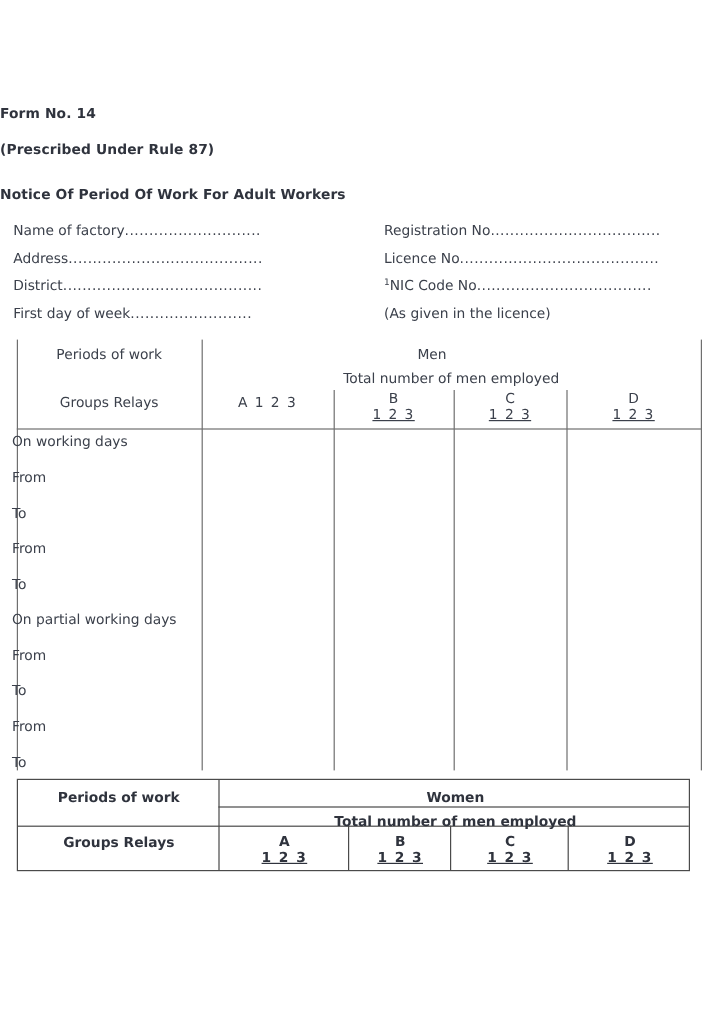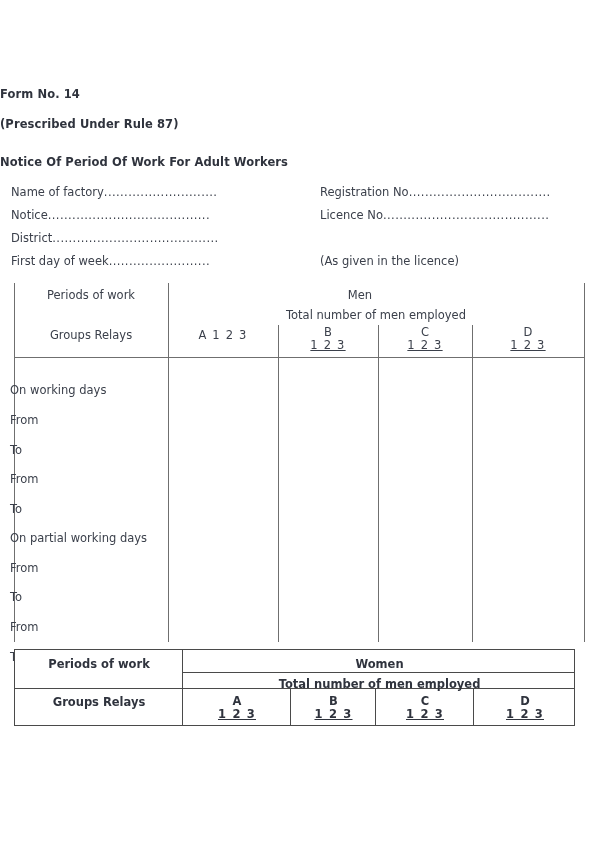--- a/index.html
+++ b/index.html
@@ -102,21 +102,20 @@
   .grp-nums   { display: block; line-height: 13px; letter-spacing: 1.2px; text-decoration: underline; }
   .grp-inline { letter-spacing: 1.2px; }
 
   
   .men-row-label {
     position: absolute;
     left: 10px;
     font-size: 11.5px;
     color: #3b404b;
     white-space: nowrap;
-    margin-top: 22px;
   }
 
   
   #women-table {
     position: absolute;
     left: 14px;
     top: 649px;
     width: 561px;
     height: 77px;
     border: 1px solid #4a4a4a;
@@ -154,26 +153,27 @@
 </head>
 <body>
 
 <div class="page">
 
   <div class="title" id="form-no">Form No. 14</div>
   <div class="title" id="prescribed">(Prescribed Under Rule 87)</div>
   <div class="title" id="notice-title">Notice Of Period Of Work For Adult Workers</div>
 
   <div class="field col-left fr1"><span>Name of factory</span><span class="dots">............................</span></div>
-  <div class="field col-left fr2"><span>Notice</span><span class="dots">........................................</span></div>
+  <div class="field col-left fr2"><span>Address</span><span class="dots">........................................</span></div>
   <div class="field col-left fr4"><span>First day of week</span><span class="dots">.........................</span></div>
   <div class="field col-left fr3"><span>District</span><span class="dots">.........................................</span></div>
 
   <div class="field col-right fr1"><span>Registration No</span><span class="dots">...................................</span></div>
   <div class="field col-right fr2"><span>Licence No</span><span class="dots">.........................................</span></div>
+  <div class="field col-right fr3"><span class="sup">1</span><span>NIC Code No</span><span class="dots">....................................</span></div>
   <div class="field col-right fr4"><span>(As given in the licence)</span></div>
 
   <div id="men-table">
 
     <div class="vline" style="left:14px;  top:283px; height:359px;"></div>
     <div class="vline" style="left:168px; top:283px; height:359px;"></div>
     <div class="vline" style="left:278px; top:325px; height:317px;"></div>
     <div class="vline" style="left:378px; top:325px; height:317px;"></div>
     <div class="vline" style="left:472px; top:325px; height:317px;"></div>
     <div class="vline" style="left:584px; top:283px; height:359px;"></div>

